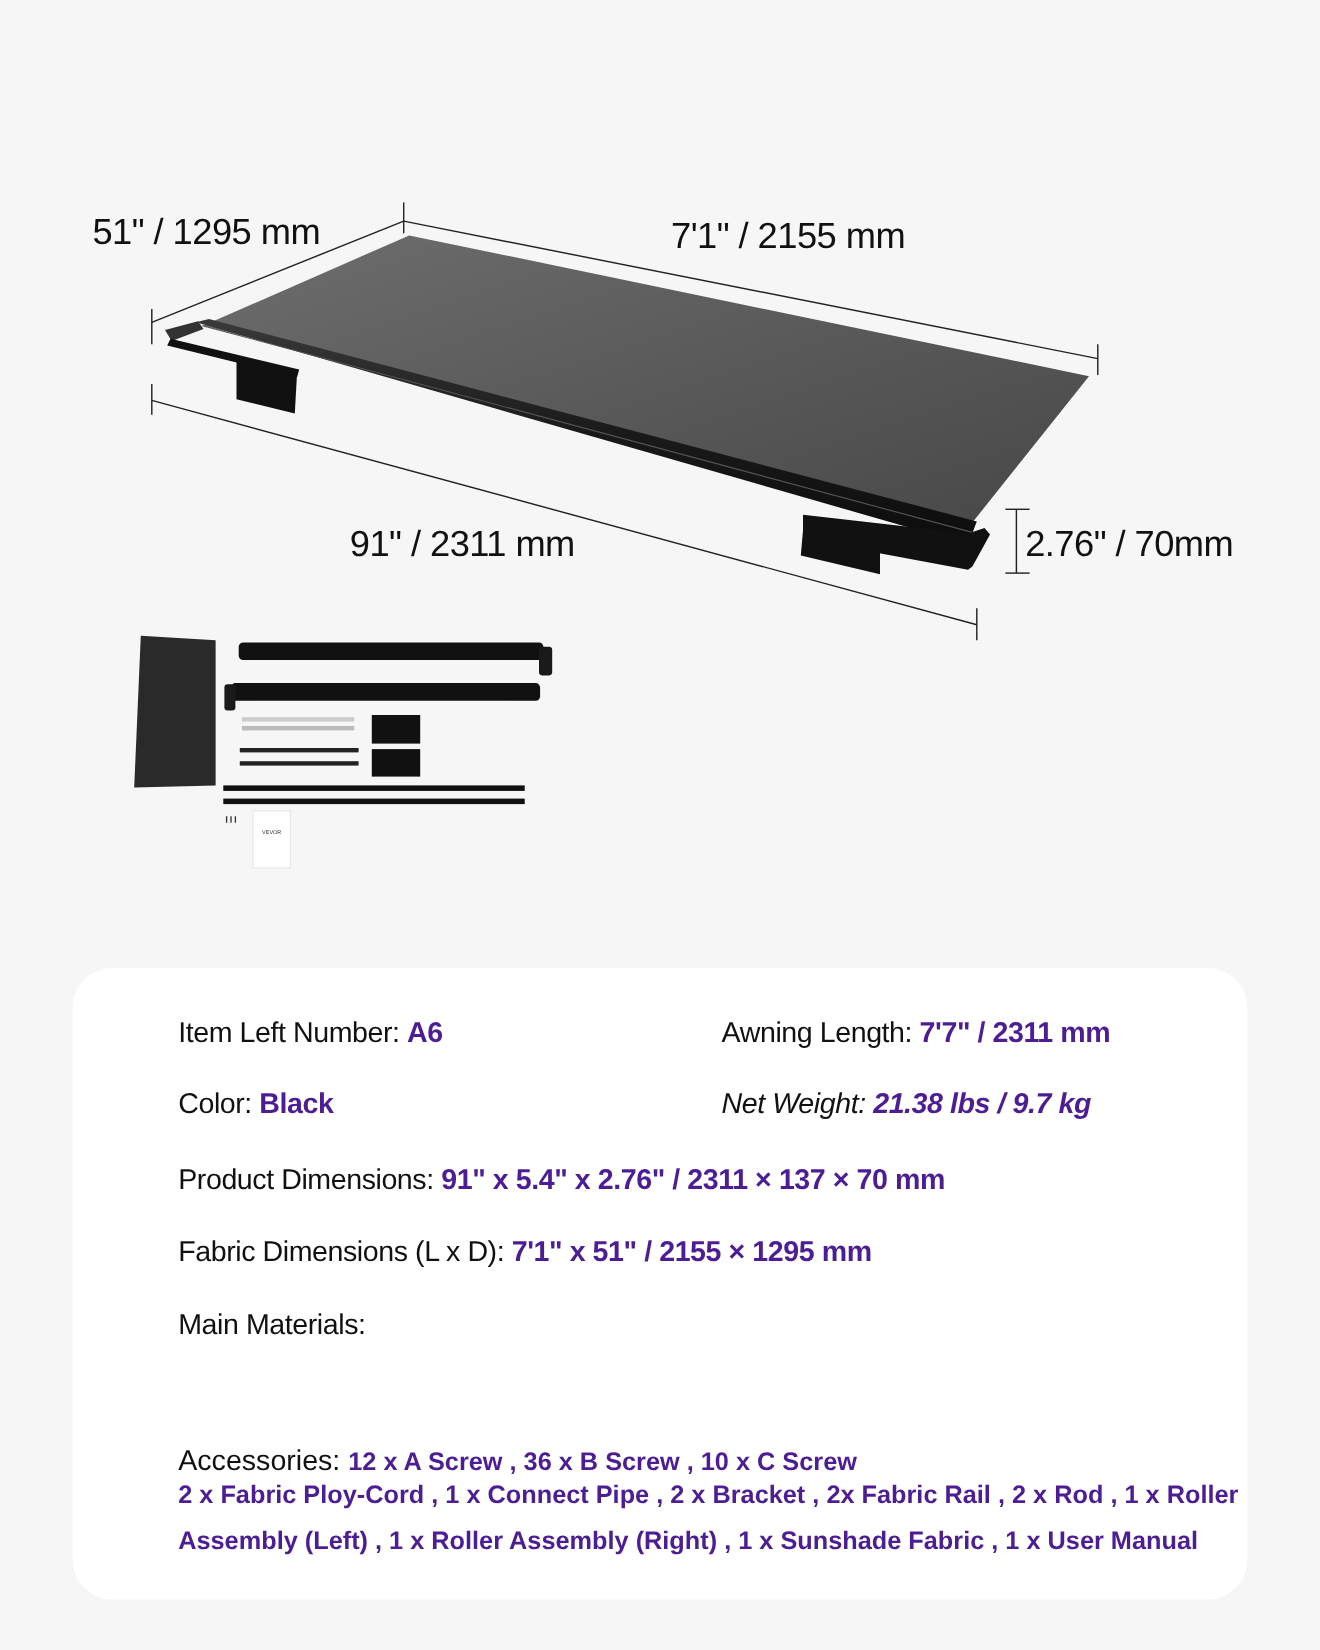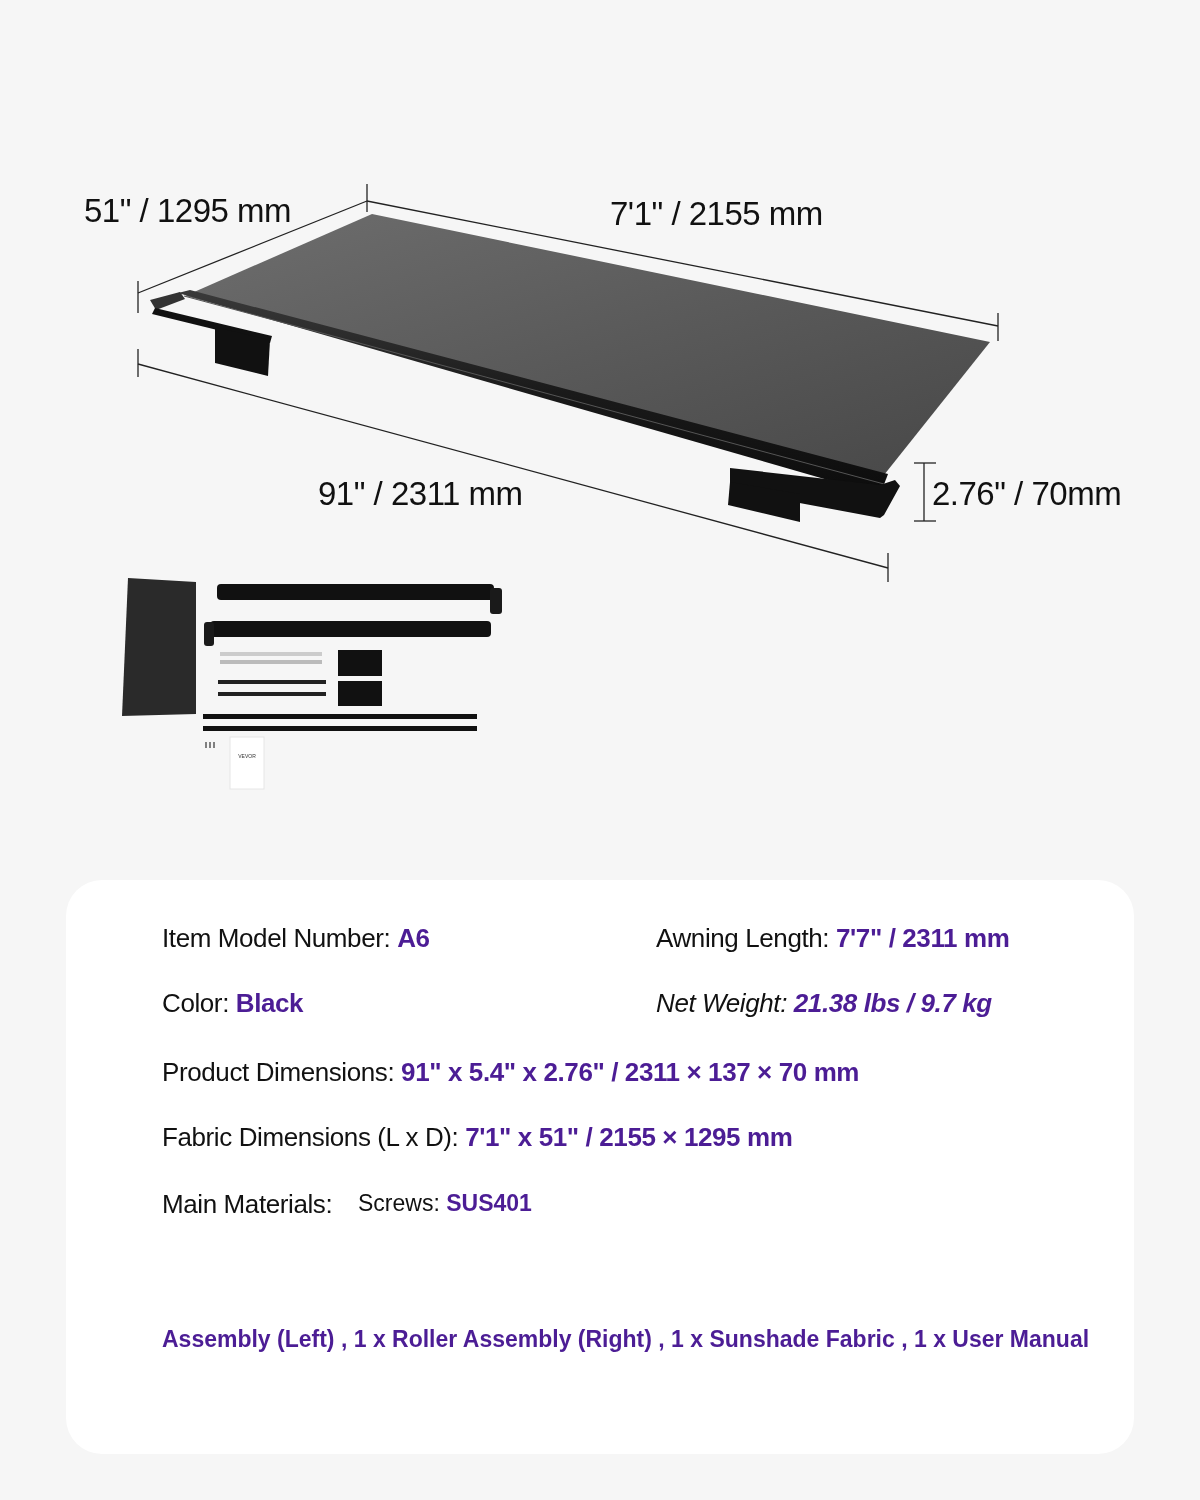--- a/index.html
+++ b/index.html
@@ -110,36 +110,37 @@
 </svg>
 
 <div class="dim-label" style="left:84px; top:192px;">51" / 1295 mm</div>
 <div class="dim-label" style="left:610px; top:195px;">7'1" / 2155 mm</div>
 <div class="dim-label" style="left:318px; top:475px;">91" / 2311 mm</div>
 <div class="dim-label" style="left:932px; top:475px;">2.76" / 70mm</div>
 
 <div class="spec-card"></div>
 
 <div class="spec" style="left:162px; top:923px;">
-  <span>Item Model Number: </span><span class="val">A6</span>
+  <span>Item Left Number: </span><span class="val">A6</span>
 </div>
 <div class="spec" style="left:656px; top:923px;">
   <span>Awning Length: </span><span class="val">7'7" / 2311 mm</span>
 </div>
 <div class="spec" style="left:162px; top:988px;">
   <span>Color: </span><span class="val">Black</span>
 </div>
 <div class="spec" style="left:656px; top:988px;font-style:italic;">
   <span>Net Weight: </span><span class="val">21.38 lbs / 9.7 kg</span>
 </div>
 <div class="spec" style="left:162px; top:1057px;">
   <span>Product Dimensions: </span><span class="val">91" x 5.4" x 2.76" / 2311 × 137 × 70 mm</span>
 </div>
 <div class="spec" style="left:162px; top:1122px;">
   <span>Fabric Dimensions (L x D): </span><span class="val">7'1" x 51" / 2155 × 1295 mm</span>
 </div>
 <div class="spec" style="left:162px; top:1189px;">Main Materials:</div>
 <div class="mat-lines">
-  <div><span>Screws: </span><span class="val">SUS401</span></div>
 </div>
 <div class="acc-lines">
+  <div><span class="lbl">Accessories: </span><span class="val">12 x A Screw , 36 x B Screw , 10 x C Screw</span></div>
+  <div class="val">2 x Fabric Ploy-Cord , 1 x Connect Pipe , 2 x Bracket , 2x Fabric Rail , 2 x Rod , 1 x Roller</div>
   <div class="val" style="margin-top:12px;">Assembly (Left) , 1 x Roller Assembly (Right) , 1 x Sunshade Fabric , 1 x User Manual</div>
 </div>
 
 </body></html>

